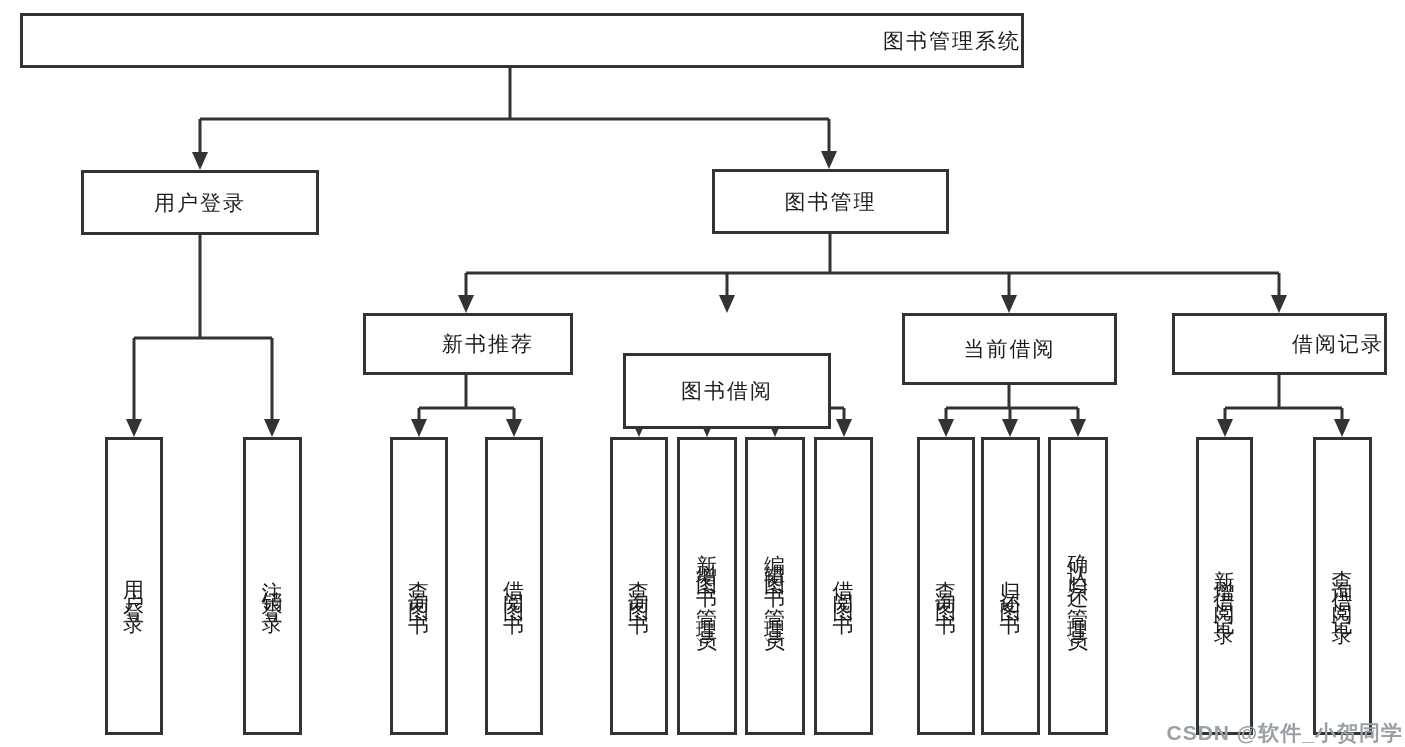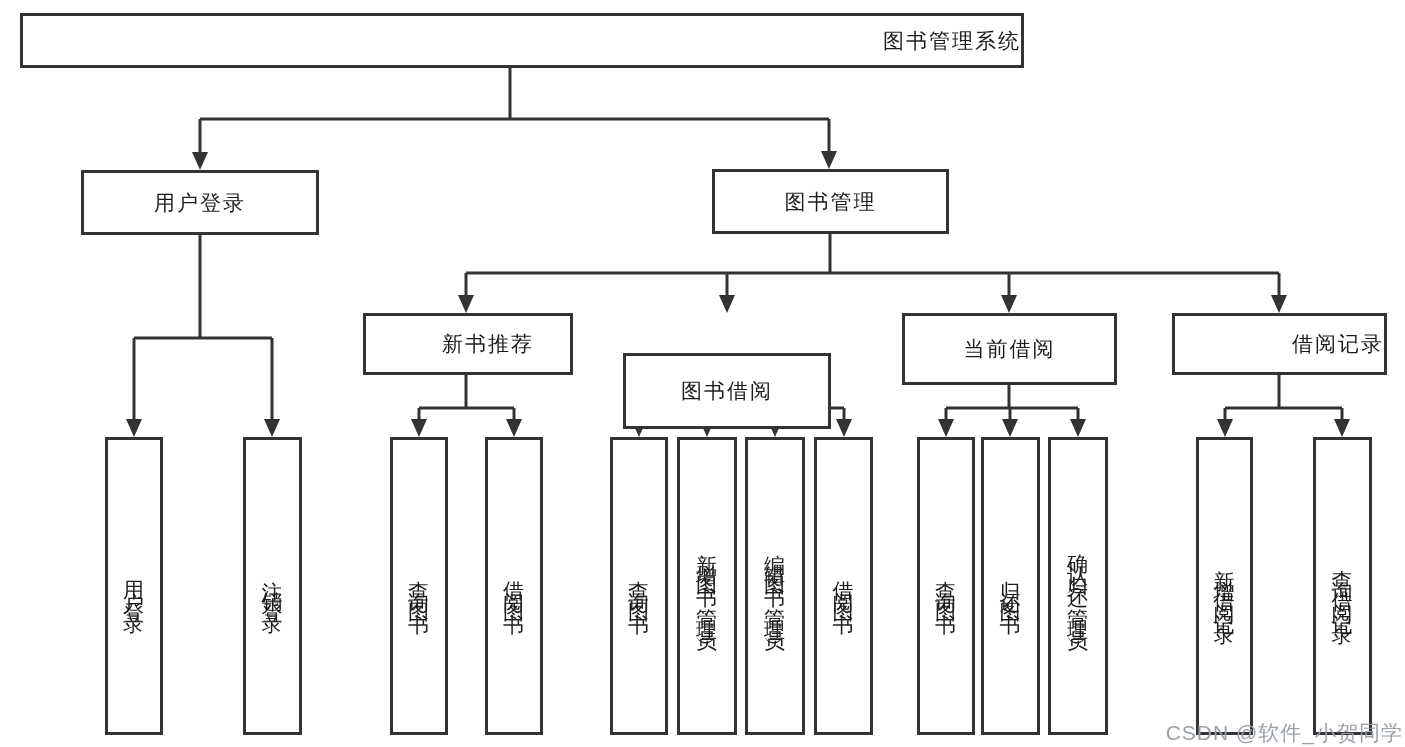--- a/index.html
+++ b/index.html
@@ -80,20 +80,21 @@
   .leaf.p4-a { left: 1196px; width: 57px; }
   .leaf.p4-b { left: 1313px; width: 59px; }
   .watermark {
     position: absolute;
     right: 2px;
     top: 719px;
     font-size: 21px;
     color: var(--watermark-gray);
     letter-spacing: 1px;
     white-space: nowrap;
+    font-weight: bold;
   }
 </style>
 </head>
 <body>
 
 <div class="canvas">
 
   <svg class="connectors" viewBox="0 0 1405 747" xmlns="http://www.w3.org/2000/svg" aria-hidden="true">
 
     <g>

